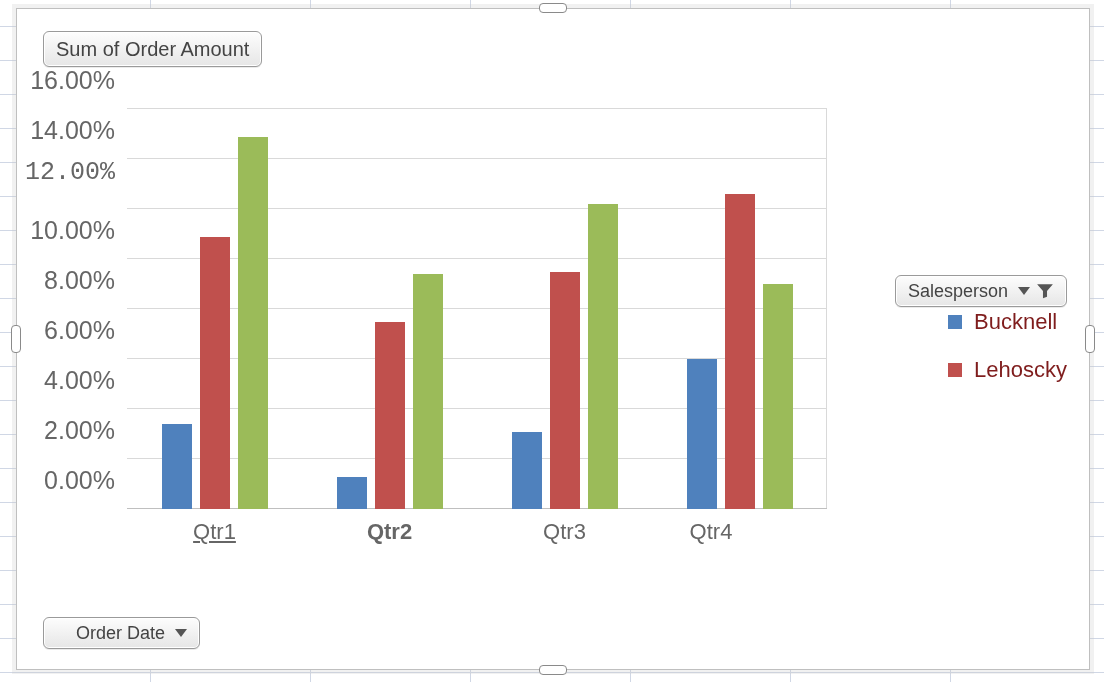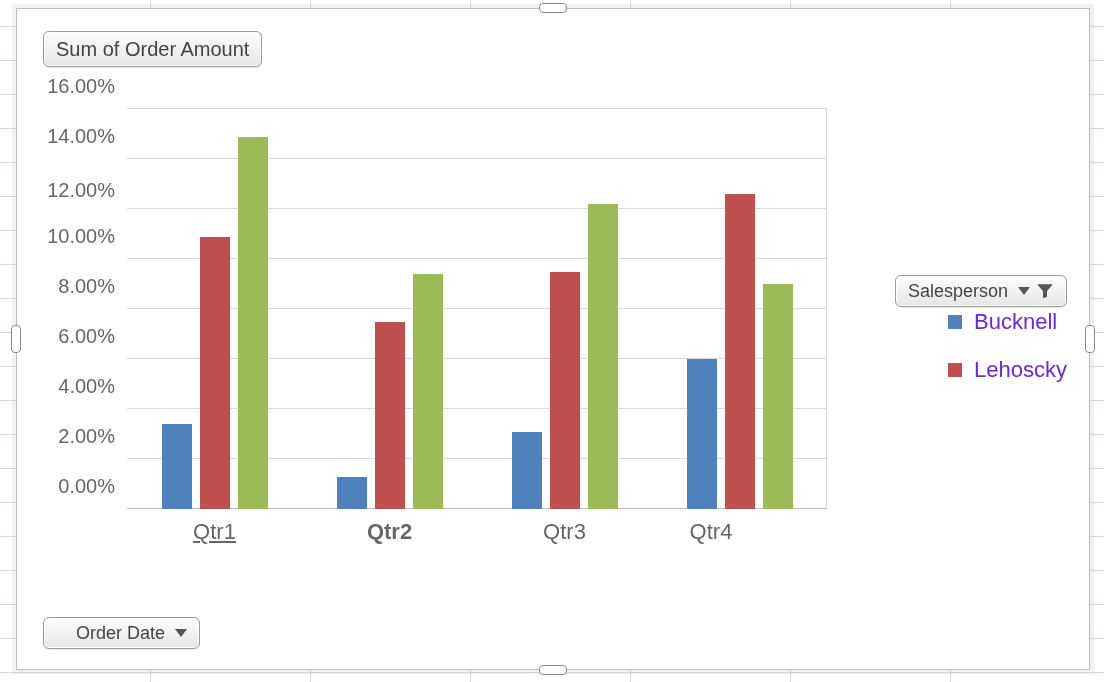--- a/index.html
+++ b/index.html
@@ -43,31 +43,31 @@
 
   .funnel-icon svg{display:block;}
   .caret{display:inline-block;width:0;height:0;border-left:6px solid transparent;border-right:6px solid transparent;border-top:8px solid #555;margin-left:4px;}
 
   
   .plot{
     position:absolute;left:110px;top:100px;width:700px;height:400px;
   }
   .grid-line{position:absolute;left:0;right:0;height:0;border-top:1px solid #d9d9d9;}
   .baseline{border-top-color:#bfbfbf;}
-  .ytick{position:absolute;right:100%;padding-right:12px;transform:translateY(-50%);font-size:20px;color:#666;white-space:nowrap;}
+  .ytick{position:absolute;right:100%;padding-right:12px;transform:translateY(-50%);font-size:25px;color:#666;white-space:nowrap;}
   .xtick{position:absolute;top:100%;padding-top:10px;transform:translateX(-50%);font-size:22px;color:#666;}
   .bar{position:absolute;bottom:0;}
   .c0{background:#4f81bd;}
   .c1{background:#c0504d;}
   .c2{background:#9bbb59;}
   .right-border{position:absolute;top:0;bottom:0;right:0;width:0;border-right:1px solid #d9d9d9;}
 
   .legend{
     position:absolute;right:22px;top:300px;display:flex;flex-direction:column;gap:22px;
-    font-size:22px;color:#6d28d9;
+    font-size:22px;color:#7f1d1d;
   }
   .legend-row{display:flex;align-items:center;gap:12px;}
   .swatch{width:14px;height:14px;}
 </style>
 </head>
 <body>
 
 <div class="sheet"></div>
 
 <div class="chart-frame">
@@ -103,21 +103,21 @@
       <div class="ytick" style="bottom: 50px;">2.00%</div>
       <div class="grid-line" style="bottom: 100px;"></div>
       <div class="ytick" style="bottom: 100px;">4.00%</div>
       <div class="grid-line" style="bottom: 150px;"></div>
       <div class="ytick" style="bottom: 150px;">6.00%</div>
       <div class="grid-line" style="bottom: 200px;"></div>
       <div class="ytick" style="bottom: 200px;">8.00%</div>
       <div class="grid-line" style="bottom: 250px;"></div>
       <div class="ytick" style="bottom: 250px;">10.00%</div>
       <div class="grid-line" style="bottom: 300px;"></div>
-      <div class="ytick" style="bottom: 296px;">12.00%</div>
+      <div class="ytick" style="bottom: 308px; font-family: Liberation Mono, monospace;">12.00%</div>
       <div class="grid-line" style="bottom: 350px;"></div>
       <div class="ytick" style="bottom: 350px;">14.00%</div>
       <div class="grid-line" style="bottom: 400px;"></div>
       <div class="ytick" style="bottom: 400px;">16.00%</div>
       <div class="bar c0" style="left: 34.5px; width: 30px; height: 85px; background: rgb(79, 129, 189);"></div>
       <div class="bar c1" style="left: 72.5px; width: 30px; height: 272.5px; background: rgb(192, 80, 77);"></div>
       <div class="bar c2" style="left: 110.5px; width: 30px; height: 372.5px; background: rgb(155, 187, 89);"></div>
       <div class="xtick" style="left: 87.5px; text-decoration: underline;">Qtr1</div>
       <div class="bar c0" style="left: 209.5px; width: 30px; height: 32.5px; background: rgb(79, 129, 189);"></div>
       <div class="bar c1" style="left: 247.5px; width: 30px; height: 187.5px; background: rgb(192, 80, 77);"></div>

